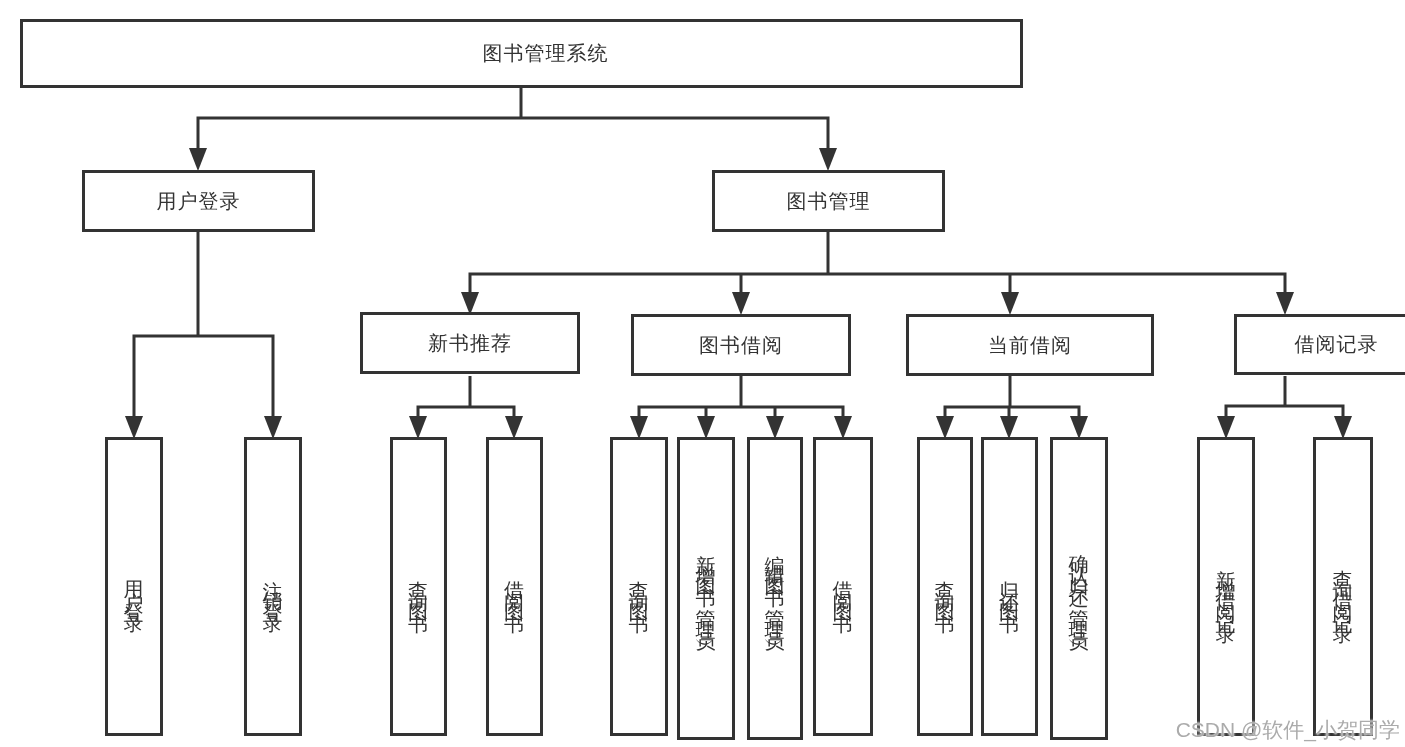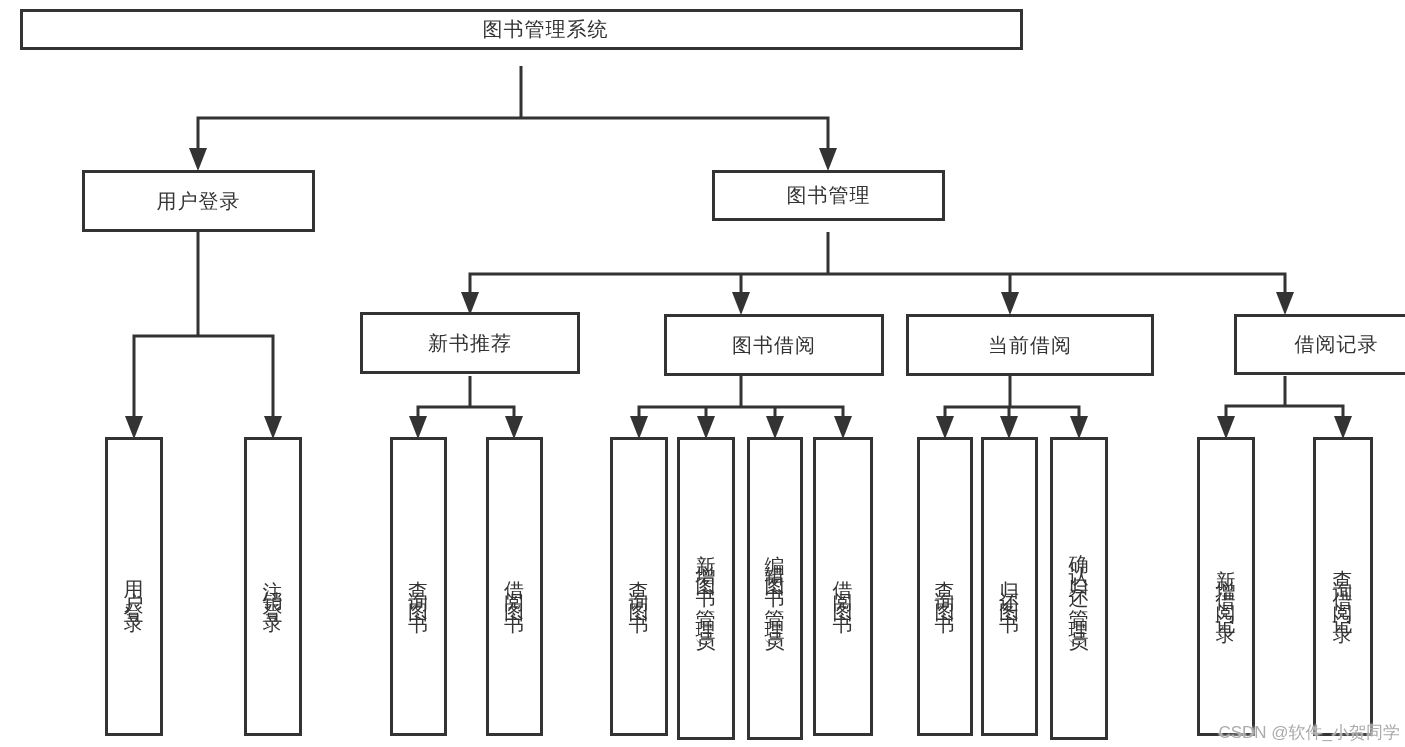--- a/index.html
+++ b/index.html
@@ -32,21 +32,21 @@
     font-size:20px;
     line-height:1;
     letter-spacing:11px;
     color:#333333;
     white-space:nowrap;
   }
   #watermark{
     position:absolute;
     right:5px;bottom:3px;
     z-index:2;
-    font-size:17px;
+    font-size:21px;
     color:#ababab;
     text-shadow:0 0 3px #ffffff,0 0 2px #ffffff;
     white-space:nowrap;
   }
 </style>
 </head>
 <body>
 
 <div id="stage">
 
@@ -102,35 +102,35 @@
 
       <polygon points="945,439 936,416 954,416"></polygon>
       <polygon points="1009,439 1000,416 1018,416"></polygon>
       <polygon points="1079,439 1070,416 1088,416"></polygon>
 
       <polygon points="1226,439 1217,416 1235,416"></polygon>
       <polygon points="1343,439 1334,416 1352,416"></polygon>
     </g>
   </svg>
 
-  <div class="node" style="left:20px;top:9px;width:1003px;height:41px;padding-left:48px;">
+  <div class="node" style="left:20px;top:19px;width:1003px;height:69px;padding-left:48px;">
     <span class="hlabel">图书管理系统</span>
   </div>
 
   <div class="node" style="left:82px;top:170px;width:233px;height:62px;">
     <span class="hlabel">用户登录</span>
   </div>
-  <div class="node" style="left:712px;top:170px;width:233px;height:51px;">
+  <div class="node" style="left:712px;top:170px;width:233px;height:62px;">
     <span class="hlabel">图书管理</span>
   </div>
 
   <div class="node" style="left:360px;top:312px;width:220px;height:62px;">
     <span class="hlabel">新书推荐</span>
   </div>
-  <div class="node" style="left:664px;top:314px;width:220px;height:62px;">
+  <div class="node" style="left:631px;top:314px;width:220px;height:62px;">
     <span class="hlabel">图书借阅</span>
   </div>
   <div class="node" style="left:906px;top:314px;width:248px;height:62px;">
     <span class="hlabel">当前借阅</span>
   </div>
   <div class="node" style="left:1234px;top:314px;width:205px;height:61px;">
     <span class="hlabel">借阅记录</span>
   </div>
 
   <div class="node" style="left:105px;top:437px;width:58px;height:299px;">

